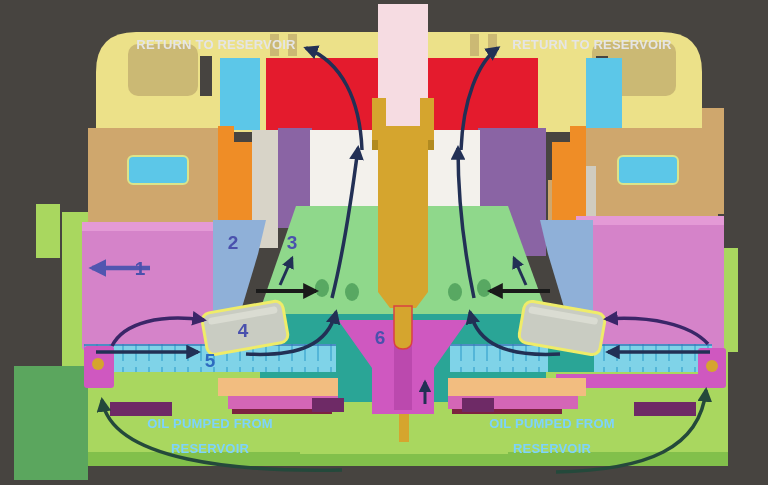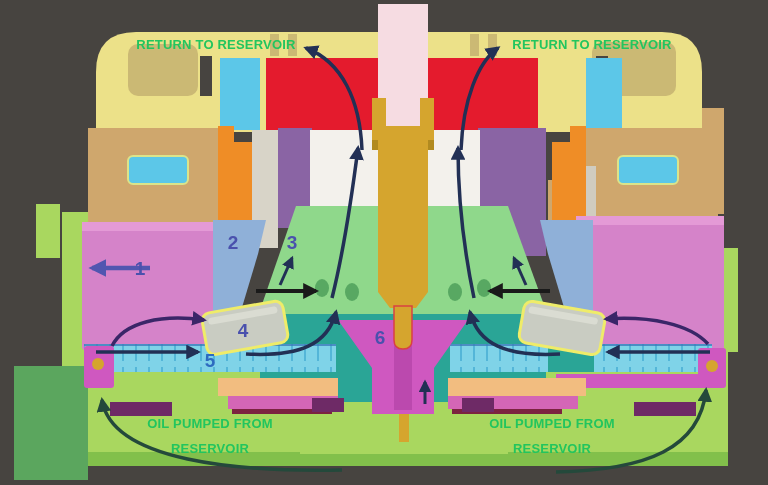--- a/index.html
+++ b/index.html
@@ -6,22 +6,22 @@
   .stage{
     position:relative;width:768px;height:485px;overflow:hidden;
     background:#474440;font-family:"Liberation Sans",sans-serif;
   }
   .stage svg{position:absolute;left:0;top:0;}
   .lbl{
     position:absolute;font-weight:700;text-align:center;
     letter-spacing:.2px;line-height:1.0;white-space:nowrap;
     transform:translate(-50%,-50%);
   }
-  .flow-lbl{font-size:13px;color:#22c55e;}
-  .pump-lbl{font-size:13px;color:#22c55e;line-height:1.7;}
+  .flow-lbl{font-size:13px;color:#e5e5e5;}
+  .pump-lbl{font-size:13px;color:#7dd3fc;line-height:1.7;}
   .callout{
     position:absolute;font-weight:700;font-size:19px;color:#4a51ad;
     transform:translate(-50%,-50%);
   }
   .callout.c5{color:#2d6bc0;}
 </style>
 </head>
 <body>
 
 <div class="stage">

